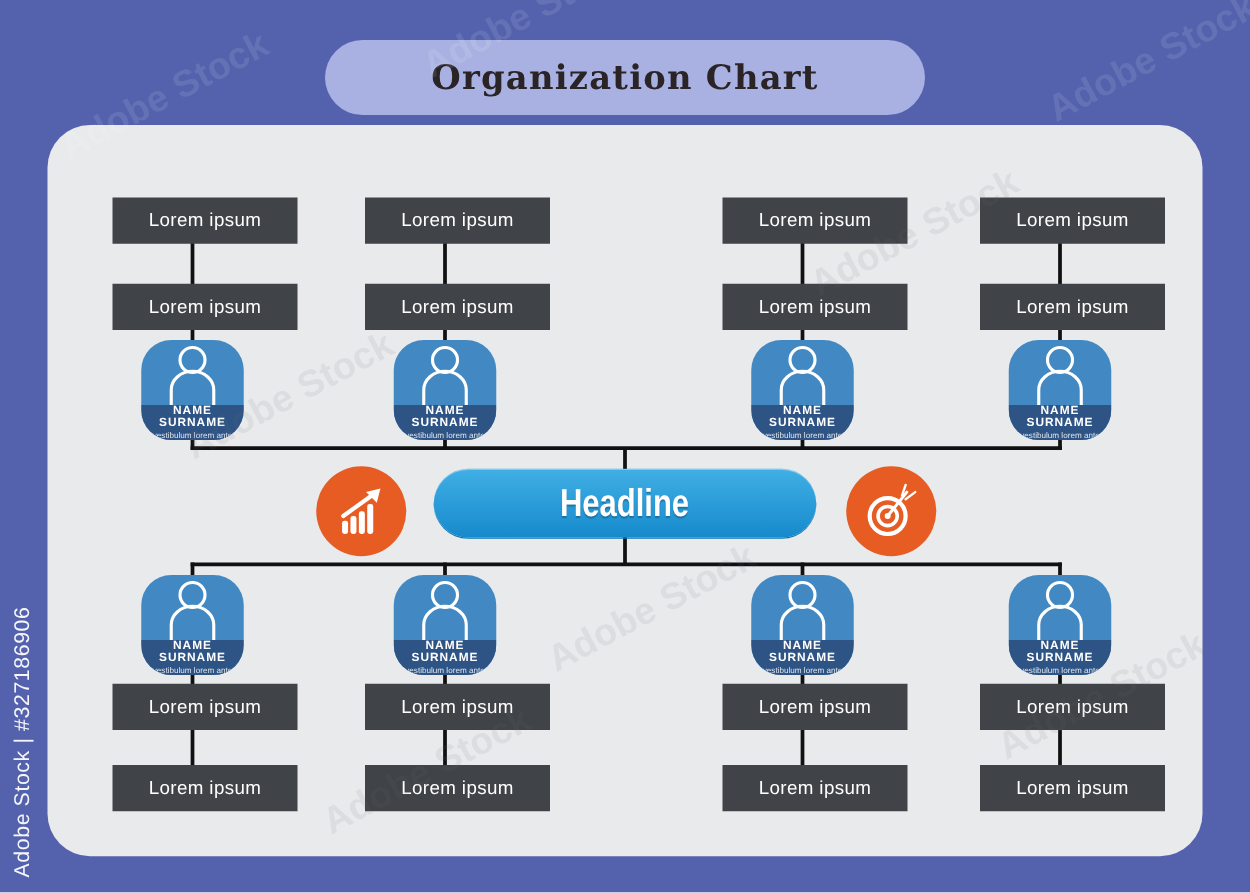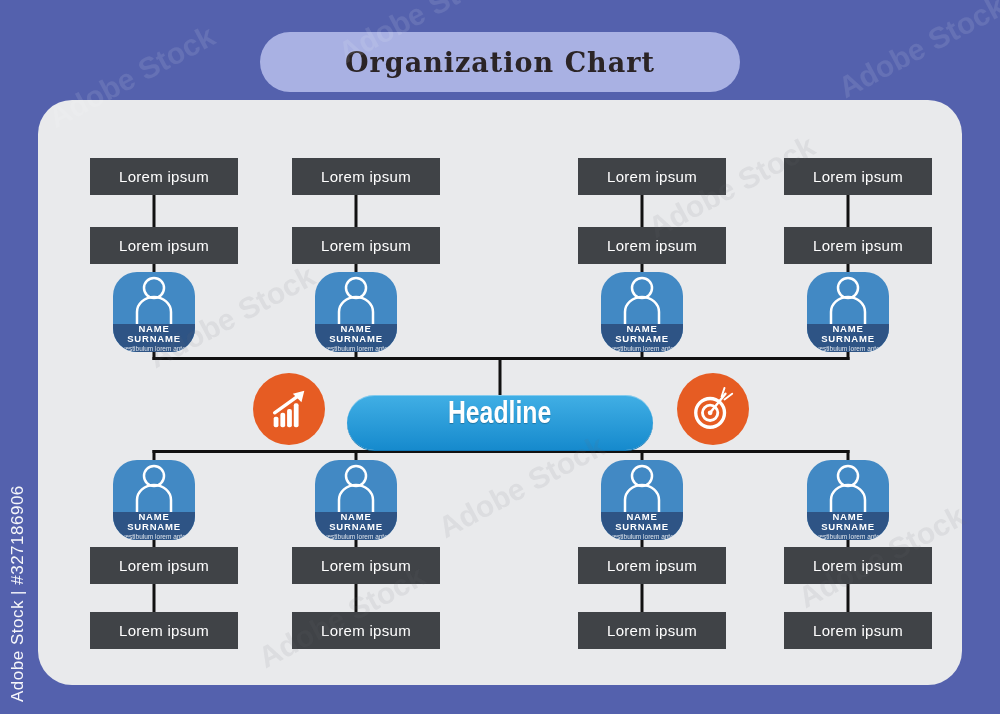--- a/index.html
+++ b/index.html
@@ -49,25 +49,25 @@
   .tcol .pcard{top:114px;} .bcol .pcard{top:0;}
   .picon{height:52px; display:flex; align-items:flex-end; justify-content:center;}
   .pband{
     height:28px; background:#2e5485; color:#fff; text-align:center;
     display:flex; flex-direction:column; justify-content:center; gap:1px;
   }
   .pname{font-size:9.5px; font-weight:bold; letter-spacing:0.8px; word-spacing:3px; line-height:10px;}
   .psub{font-size:6.5px; opacity:0.85; line-height:7px;}
   
   .headline{
-    position:absolute; left:347px; top:395px; width:306px; height:55px;
+    position:absolute; left:347px; top:375px; width:306px; height:55px;
     border-radius:28px; z-index:4;
     background:linear-gradient(#41afe5,#168acd);
     box-shadow:inset 0 1px 0 rgba(255,255,255,.35), 0 1px 0 #0e76b4;
-    display:flex; align-items:flex-start; justify-content:center;
+    display:flex; align-items:center; justify-content:center;
   }
   .headline span{
     color:#fff; font-size:31px; font-weight:bold; letter-spacing:0;
     transform:scaleX(0.8); text-shadow:0 1px 1px rgba(0,0,0,.25);
   }
   
   .ocirc{
     position:absolute; width:72px; height:72px; border-radius:50%;
     background:#e65c23; z-index:4; display:flex; align-items:center; justify-content:center;
   }

